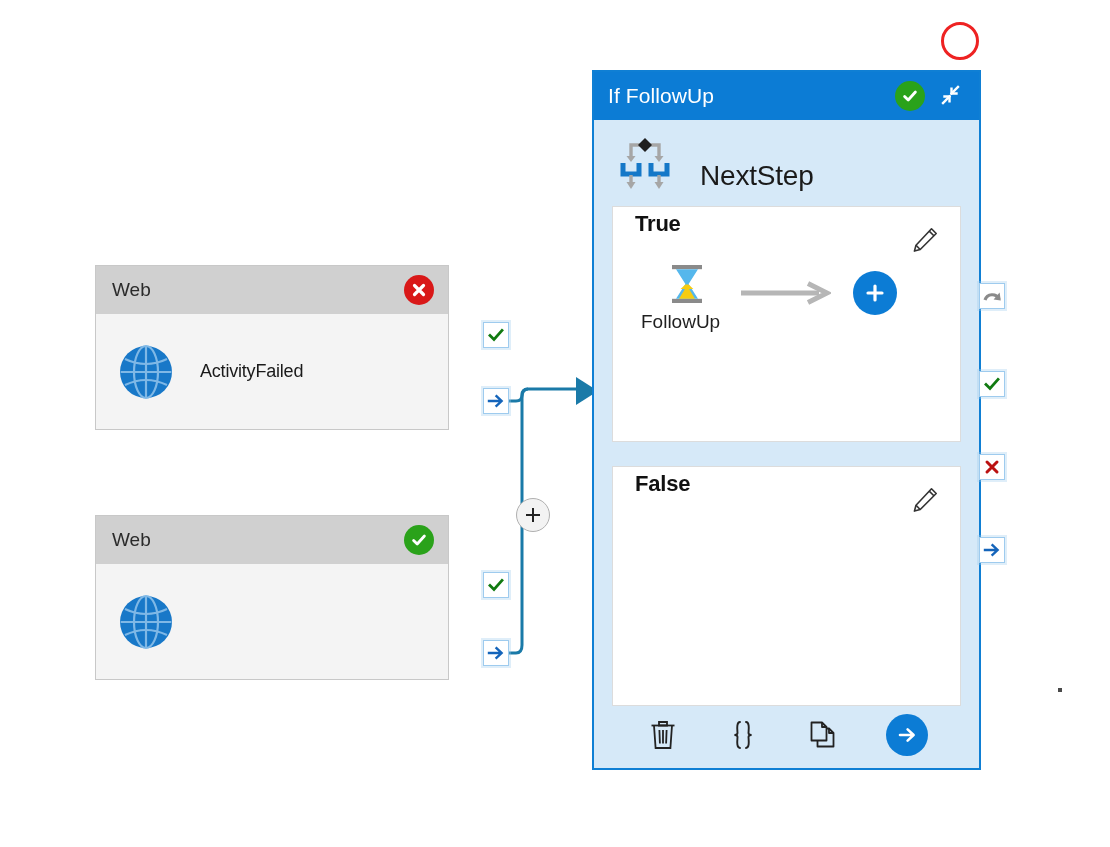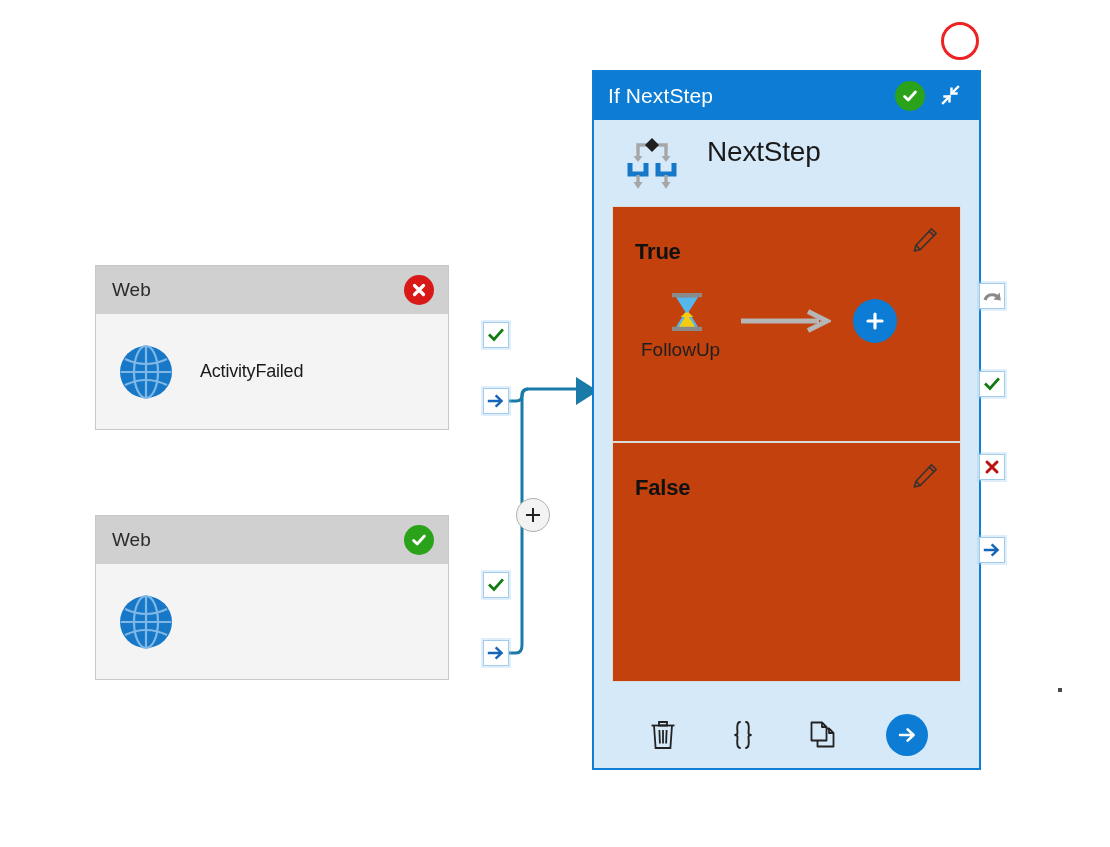--- a/index.html
+++ b/index.html
@@ -137,49 +137,49 @@
     display: flex;
     align-items: center;
     justify-content: center;
     flex: none;
     margin-right: 10px;
   }
   .collapse-icon { width: 32px; height: 32px; flex: none; }
 
   .if-subhead {
     display: flex;
-    align-items: flex-start;
-    padding: 16px 0 14px 29px;
+    align-items: flex-end;
+    padding: 16px 0 14px 22px;
     flex: none;
   }
   .branch-icon { width: 58px; height: 56px; flex: none; }
   .if-subhead-label {
     font-size: 28px;
     color: #1a1a1a;
     margin-left: 26px;
     letter-spacing: -0.2px;
   }
 
   .branches {
     flex: 1;
     margin: 0 18px;
     display: flex;
     flex-direction: column;
     min-height: 0;
   }
   .branch-box {
-    background: #c2410c;
+    background: #ffffff;
     border: 1px solid #dcdcdc;
     box-sizing: border-box;
     position: relative;
-    padding: 32px 22px 0 22px;
+    padding: 4px 22px 0 22px;
     flex: none;
   }
   .branch-true  { height: 236px; }
-  .branch-false { height: 240px; margin-top: 0; }
+  .branch-false { height: 240px; margin-top: 24px; }
 
   .branch-title {
     font-size: 22px;
     font-weight: bold;
     color: #111111;
     letter-spacing: -0.2px;
   }
   .pencil-icon {
     position: absolute;
     right: 20px;
@@ -361,21 +361,21 @@
     <svg width="20" height="20" viewBox="0 0 20 20">
       <path d="M10 3 L10 17 M3 10 L17 10" stroke="#222222" stroke-width="2"></path>
     </svg>
   </div>
 
   <div class="annotation-circle"></div>
 
   <div class="if-panel">
 
     <div class="if-header">
-      <span class="if-header-title">If NextStep</span>
+      <span class="if-header-title">If FollowUp</span>
       <span class="if-header-ok">
         <svg width="20" height="20" viewBox="0 0 20 20">
           <path d="M4.6 10.4 L8.2 14 L15.4 6" fill="none" stroke="#ffffff" stroke-width="2.8" stroke-linecap="round" stroke-linejoin="round"></path>
         </svg>
       </span>
       <span class="collapse-icon">
         <svg width="32" height="32" viewBox="0 0 32 32">
           <g stroke="#ffffff" stroke-width="2.4" fill="none" stroke-linecap="square">
             <path d="M23 7 L16.5 13.5"></path>
             <path d="M16.5 13.5 L16.5 8.6 M16.5 13.5 L21.5 13.5"></path>

